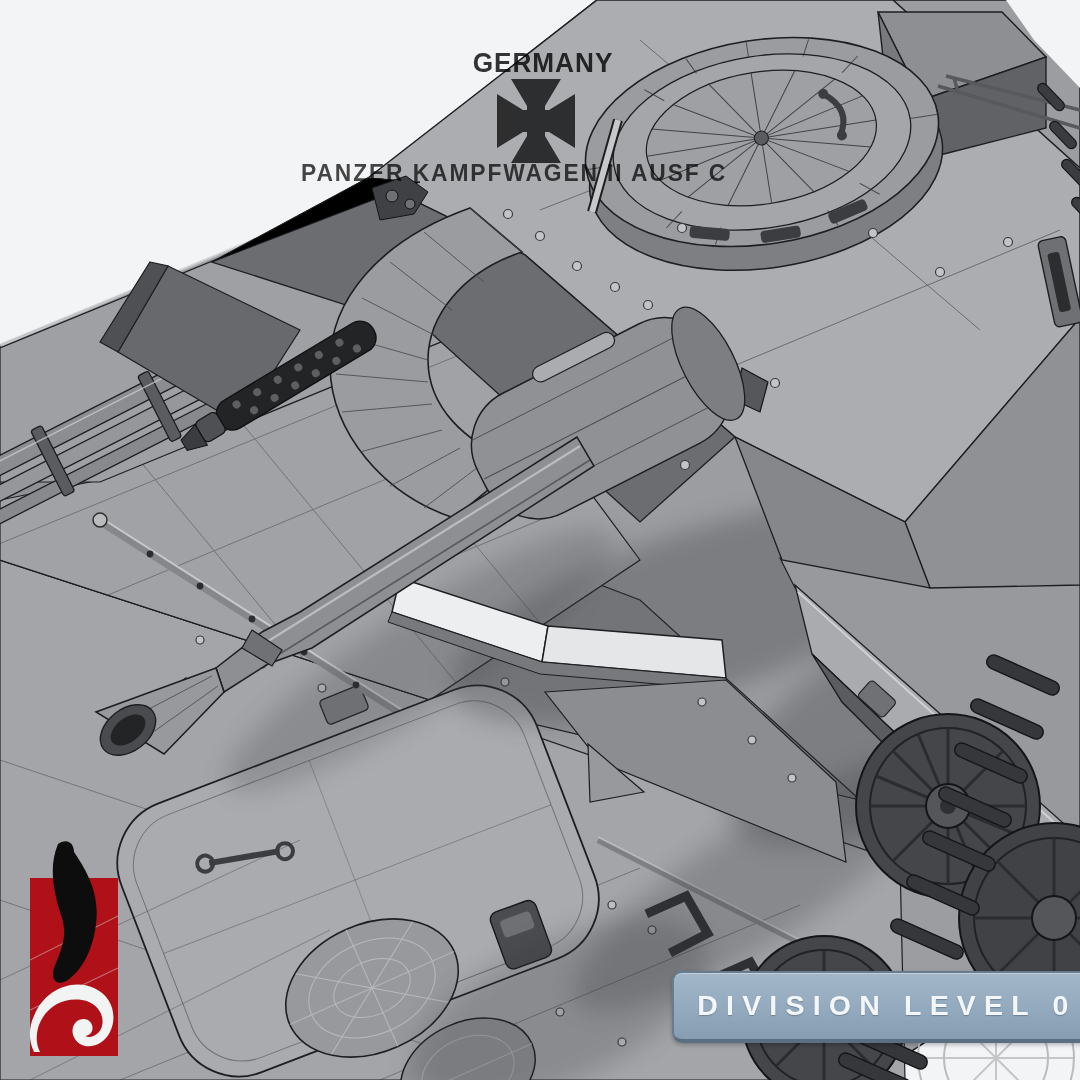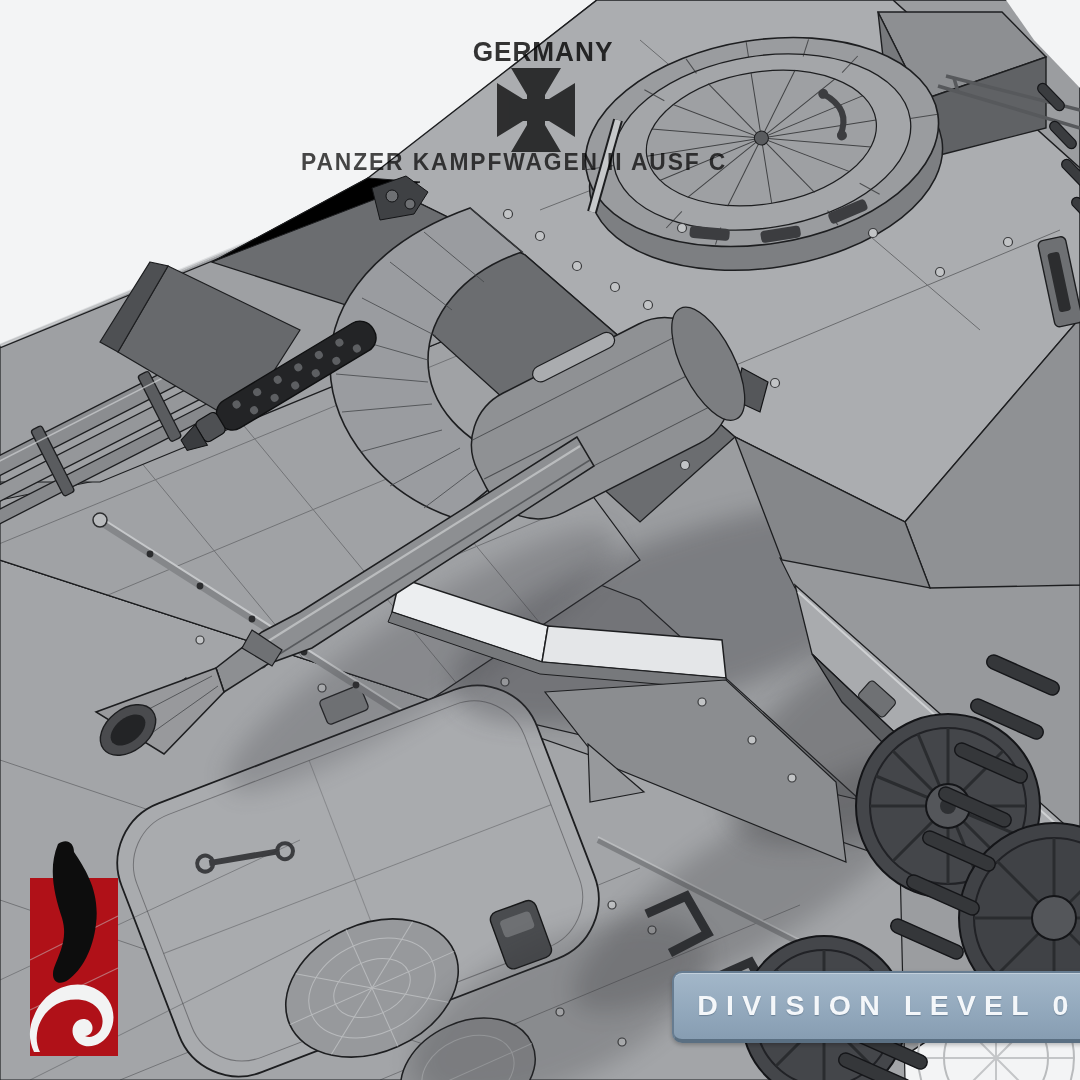--- a/index.html
+++ b/index.html
@@ -3,21 +3,21 @@
 <meta charset="utf-8">
 <style>
   html,body{margin:0;padding:0;background:#ddd;}
   #stage{
     position:relative;width:1080px;height:1080px;overflow:hidden;
     background:#f3f4f5;
     font-family:"Liberation Sans","DejaVu Sans",sans-serif;
   }
   #tank-svg{position:absolute;left:0;top:0;width:1080px;height:1080px;}
   
-  .title-layer{position:absolute;left:0;top:4px;width:1080px;height:812px;pointer-events:none;}
+  .title-layer{position:absolute;left:0;top:15px;width:1080px;height:812px;pointer-events:none;}
   .t-germany{
     position:absolute;left:408px;top:33px;width:270px;text-align:center;
     font-size:27px;font-weight:900;letter-spacing:1px;color:#232323;
     transform:scaleX(.97);mix-blend-mode:multiply;opacity:.92;
   }
   .t-cross{position:absolute;left:497px;top:64px;mix-blend-mode:multiply;opacity:.9;}
   .t-model{
     position:absolute;left:301px;top:144px;white-space:nowrap;
     font-size:24px;font-weight:900;letter-spacing:2px;color:#1f1f1f;
     transform:scaleX(.95);transform-origin:left top;

